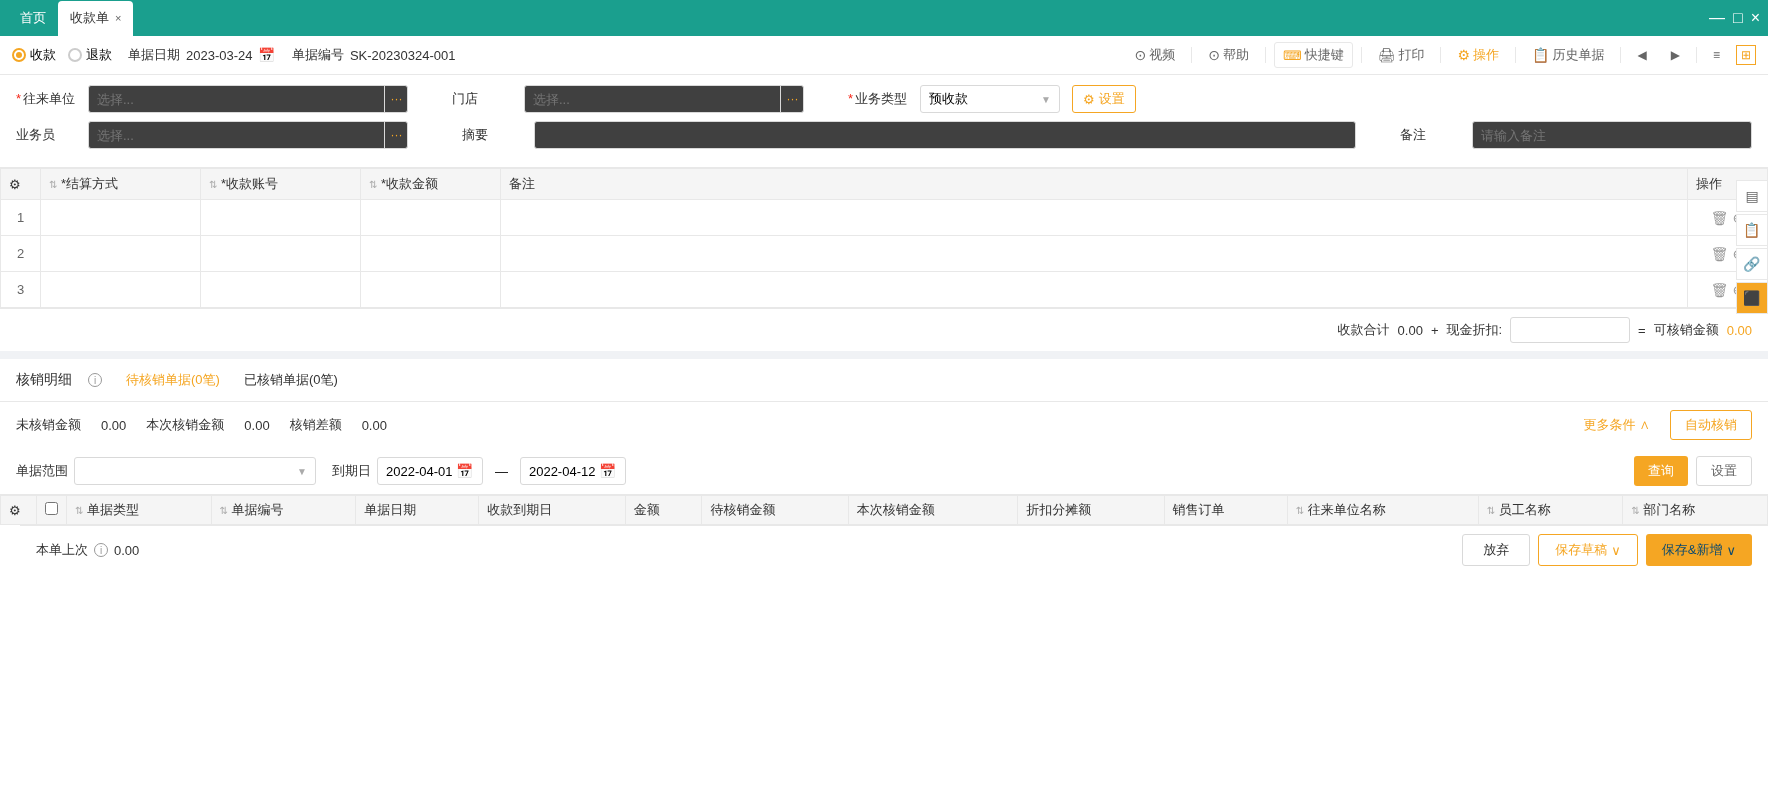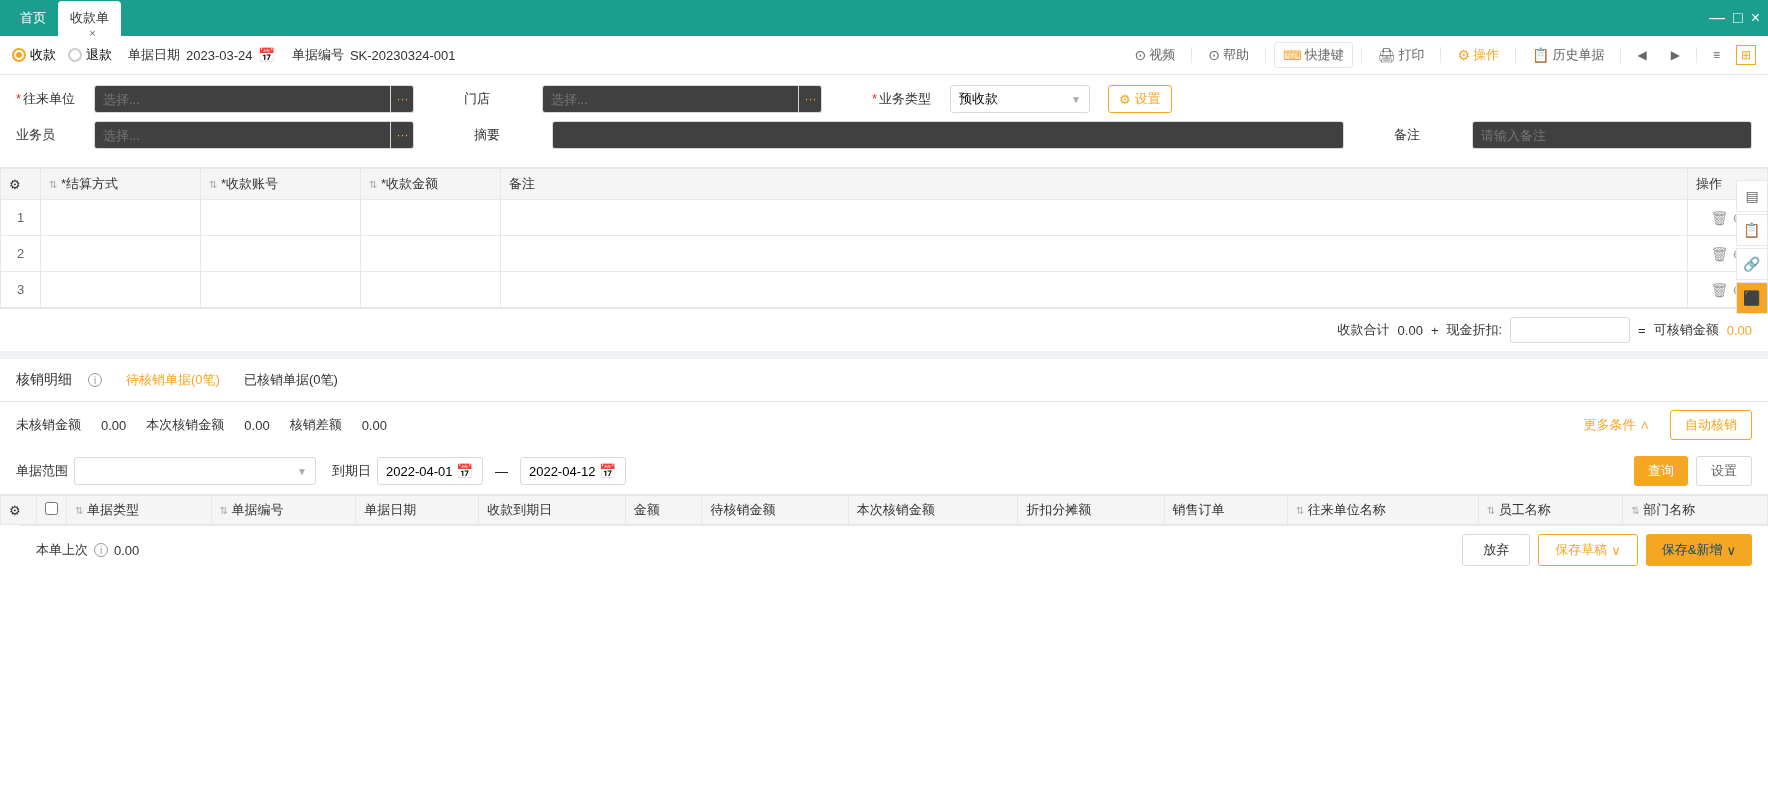--- a/index.html
+++ b/index.html
@@ -8,21 +8,21 @@
     
     .top-nav {
       display: flex; align-items: center; height: 36px;
       background: #1a9f8e; color: #fff; padding: 0 8px;
     }
     .nav-tab {
       padding: 8px 12px; height: 35px; display: flex; align-items: center;
       cursor: pointer; font-size: 13px; color: #fff;
     }
     .nav-tab.active {
-      background: #fff; color: #333; border-radius: 4px 4px 0 0; flex-direction: column;
+      background: #fff; color: #333; border-radius: 4px 4px 0 0;
     }
     .nav-tab .close-btn { margin-left: 6px; font-size: 11px; color: #666; cursor: pointer; }
     .nav-spacer { flex: 1; }
     .nav-controls { display: flex; gap: 8px; align-items: center; color: #fff; }
     .nav-ctrl-btn { cursor: pointer; font-size: 16px; color: #fff; }
 
     
     .main-content {
       background: #fff; height: calc(796px - 36px);
       display: flex; flex-direction: column; overflow: hidden;
@@ -60,21 +60,21 @@
       padding: 3px 8px; border: 1px solid #e8e8e8; border-radius: 3px;
       cursor: pointer; color: #666; font-size: 12px; background: #fff;
     }
     .shortcut-btn .icon { color: #f5a623; }
     .icon-btn-orange { color: #f5a623; }
 
     
     .form-section {
       padding: 10px 16px; border-bottom: 1px solid #e8e8e8; background: #fff;
     }
-    .form-row { display: flex; align-items: center; margin-bottom: 8px; gap: 18px; }
+    .form-row { display: flex; align-items: center; margin-bottom: 8px; gap: 12px; }
     .form-label { color: #333; min-width: 60px; white-space: nowrap; }
     .form-label.required::before { content: '*'; color: #f5281a; margin-right: 2px; }
     .form-input-container {
       display: flex; align-items: center; flex: 1; position: relative;
     }
     .form-input-inner {
       flex: 1; height: 28px; border: 1px solid #d9d9d9; border-radius: 3px;
       padding: 0 28px 0 8px; outline: none; color: #999; background: #404040;
       font-size: 13px;
     }

